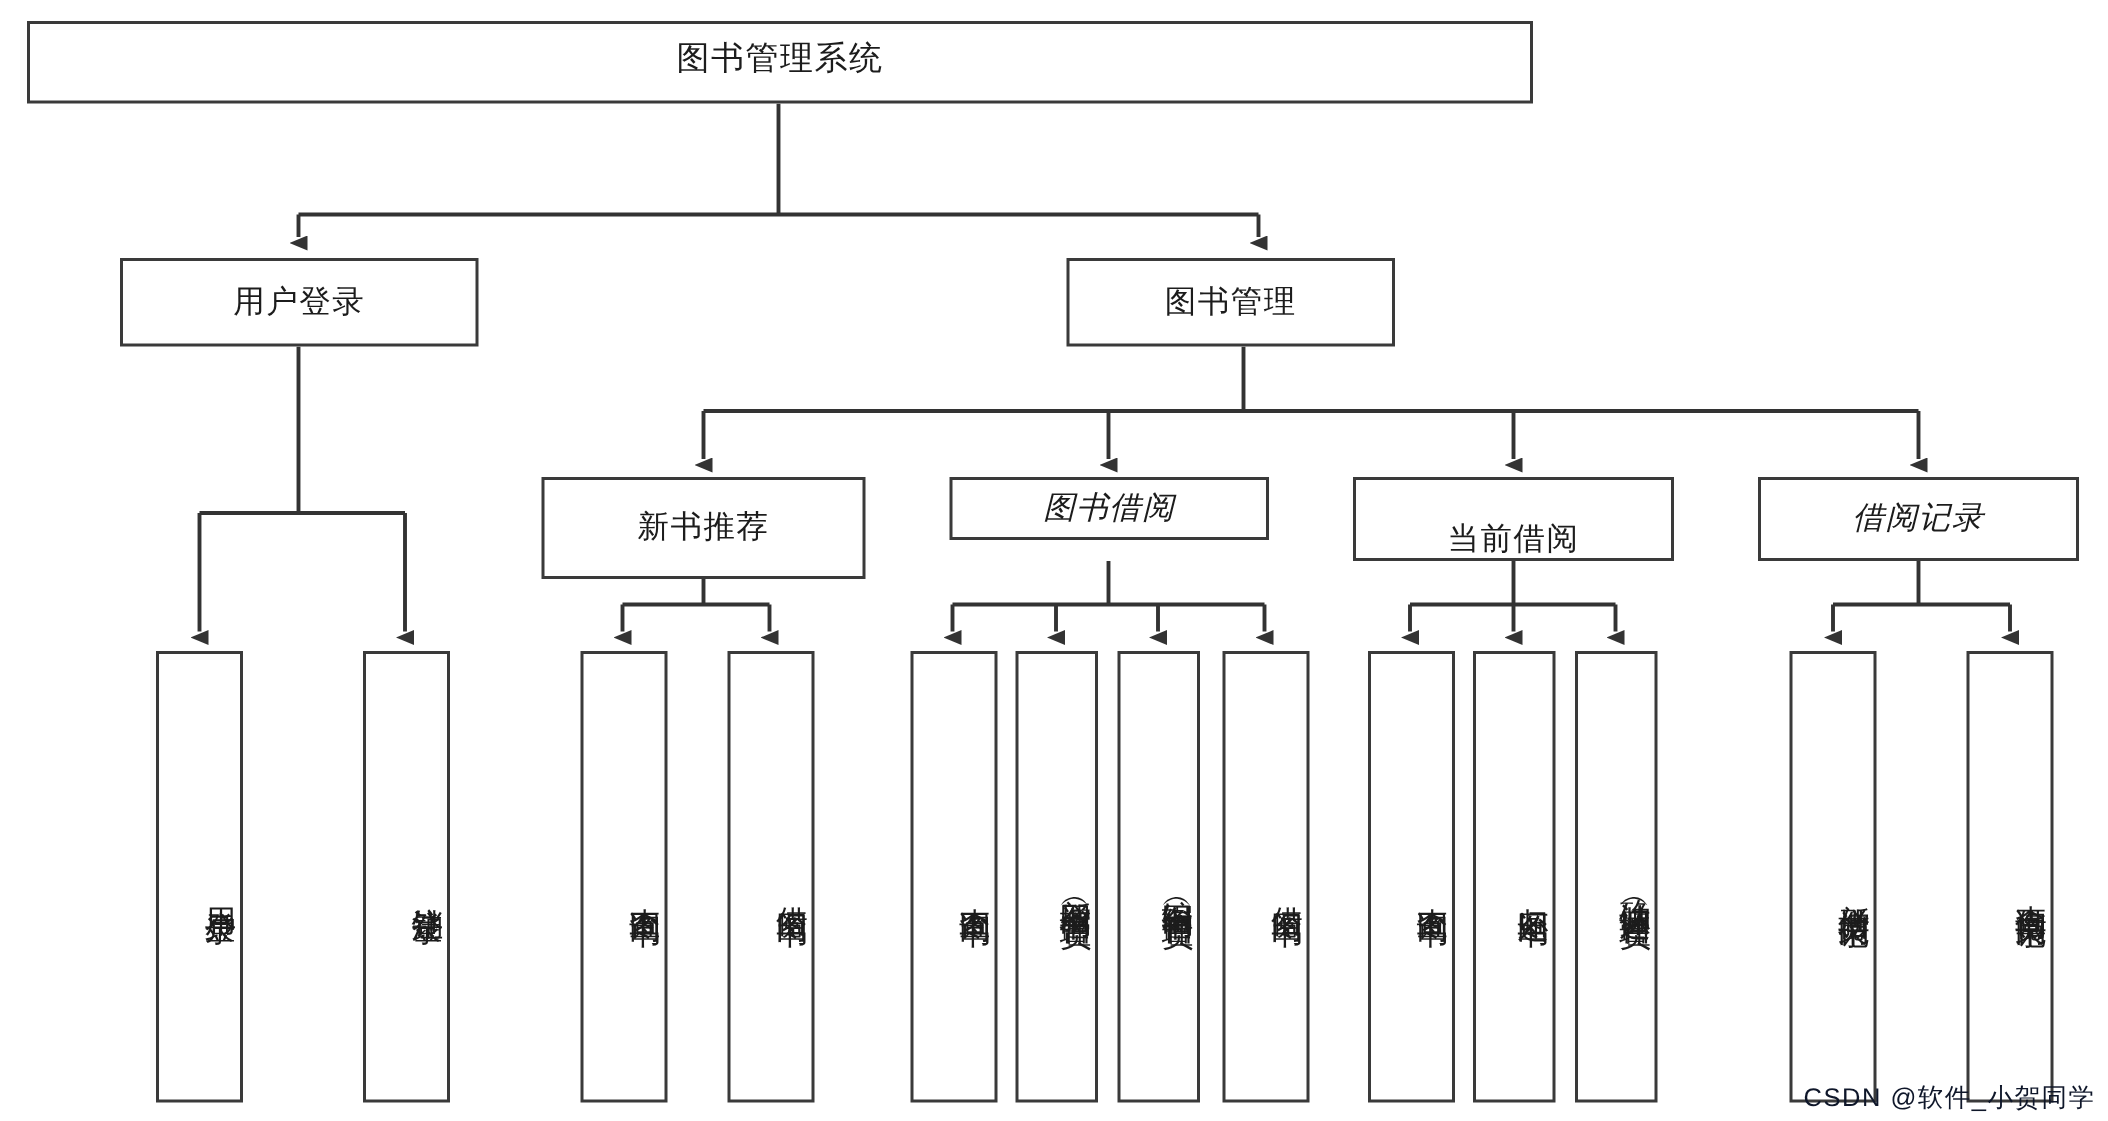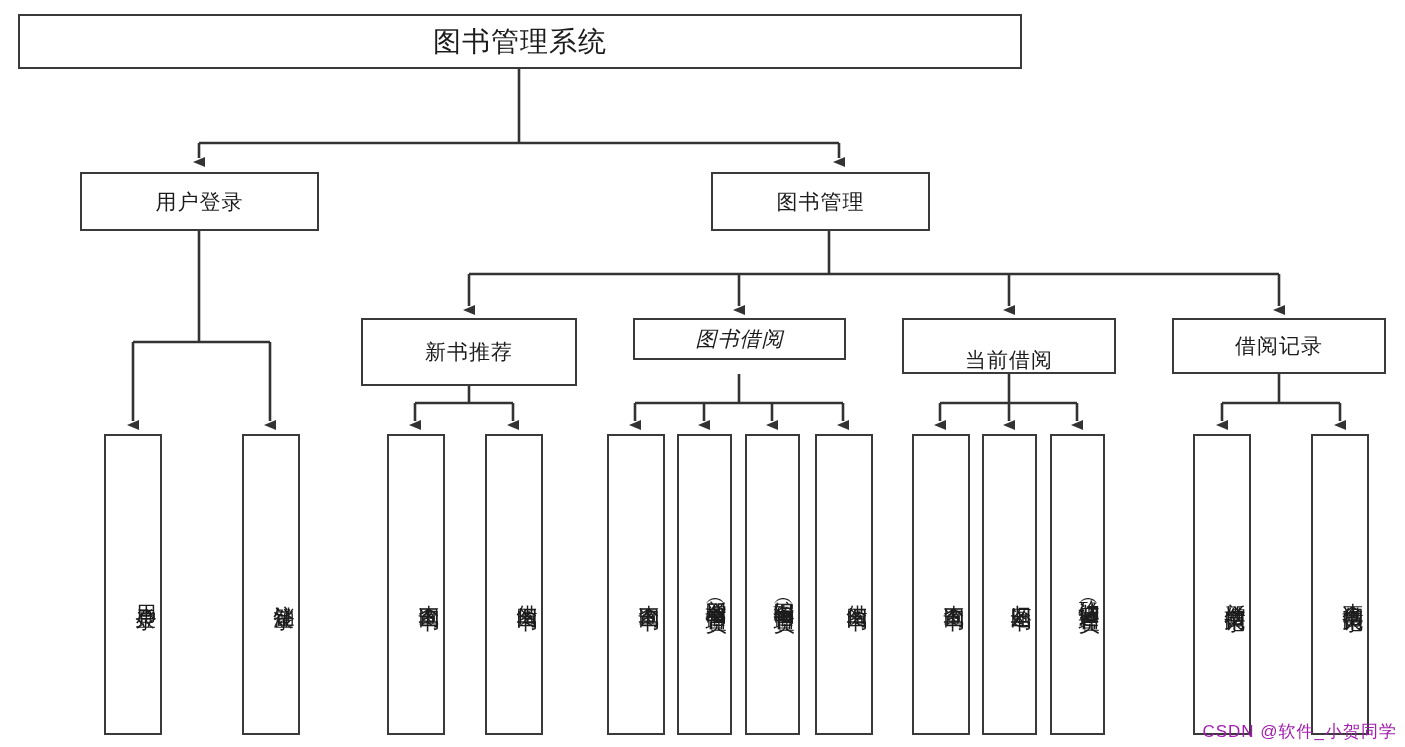--- a/index.html
+++ b/index.html
@@ -36,42 +36,43 @@
     align-items: center;
     justify-content: center;
     text-align: center;
   }
   .node.horiz {
     font-size: 21px;
     letter-spacing: 1px;
     line-height: 1.2;
   }
   .node.root {
-    font-size: 28px;
+    font-size: 22px;
+    font-family: Liberation Mono, monospace;
   }
   .node.vert {
     writing-mode: vertical-rl;
     text-orientation: upright;
     font-size: 21px;
     letter-spacing: 2px;
     align-items: flex-start;
     justify-content: center;
     padding-top: 14px;
   }
   .node.vert .vlabel {
     writing-mode: vertical-rl;
     text-orientation: upright;
     display: block;
   }
   .watermark {
     position: absolute;
     right: 8px;
     bottom: 4px;
     font-size: 17px;
-    color: #a21caf;
+    color: #0f172a;
     letter-spacing: 1px;
     white-space: nowrap;
   }
 </style>
 </head>
 <body>
 
 <div id="canvas">
 
   <svg id="wires" viewBox="0 0 1405 747" xmlns="http://www.w3.org/2000/svg">
@@ -141,21 +142,21 @@
   </div>
 
   <div class="node horiz" style="left:633px; top:318px; width:213px; height:42px;font-style:italic;">
     <span>图书借阅</span>
   </div>
 
   <div class="node horiz" style="left:902px; top:318px; width:214px; height:56px;align-items:flex-end;">
     <span>当前借阅</span>
   </div>
 
-  <div class="node horiz" style="left:1172px; top:318px; width:214px; height:56px;">
+  <div class="node horiz" style="left:1172px; top:318px; width:214px; height:56px;font-style:italic;">
     <span>借阅记录</span>
   </div>
 
   <div class="node vert" style="left:104px; top:434px; width:58px; height:301px;">
     <span class="vlabel">用户登录</span>
   </div>
 
   <div class="node vert" style="left:242px; top:434px; width:58px; height:301px;">
     <span class="vlabel">注销登录</span>
   </div>

